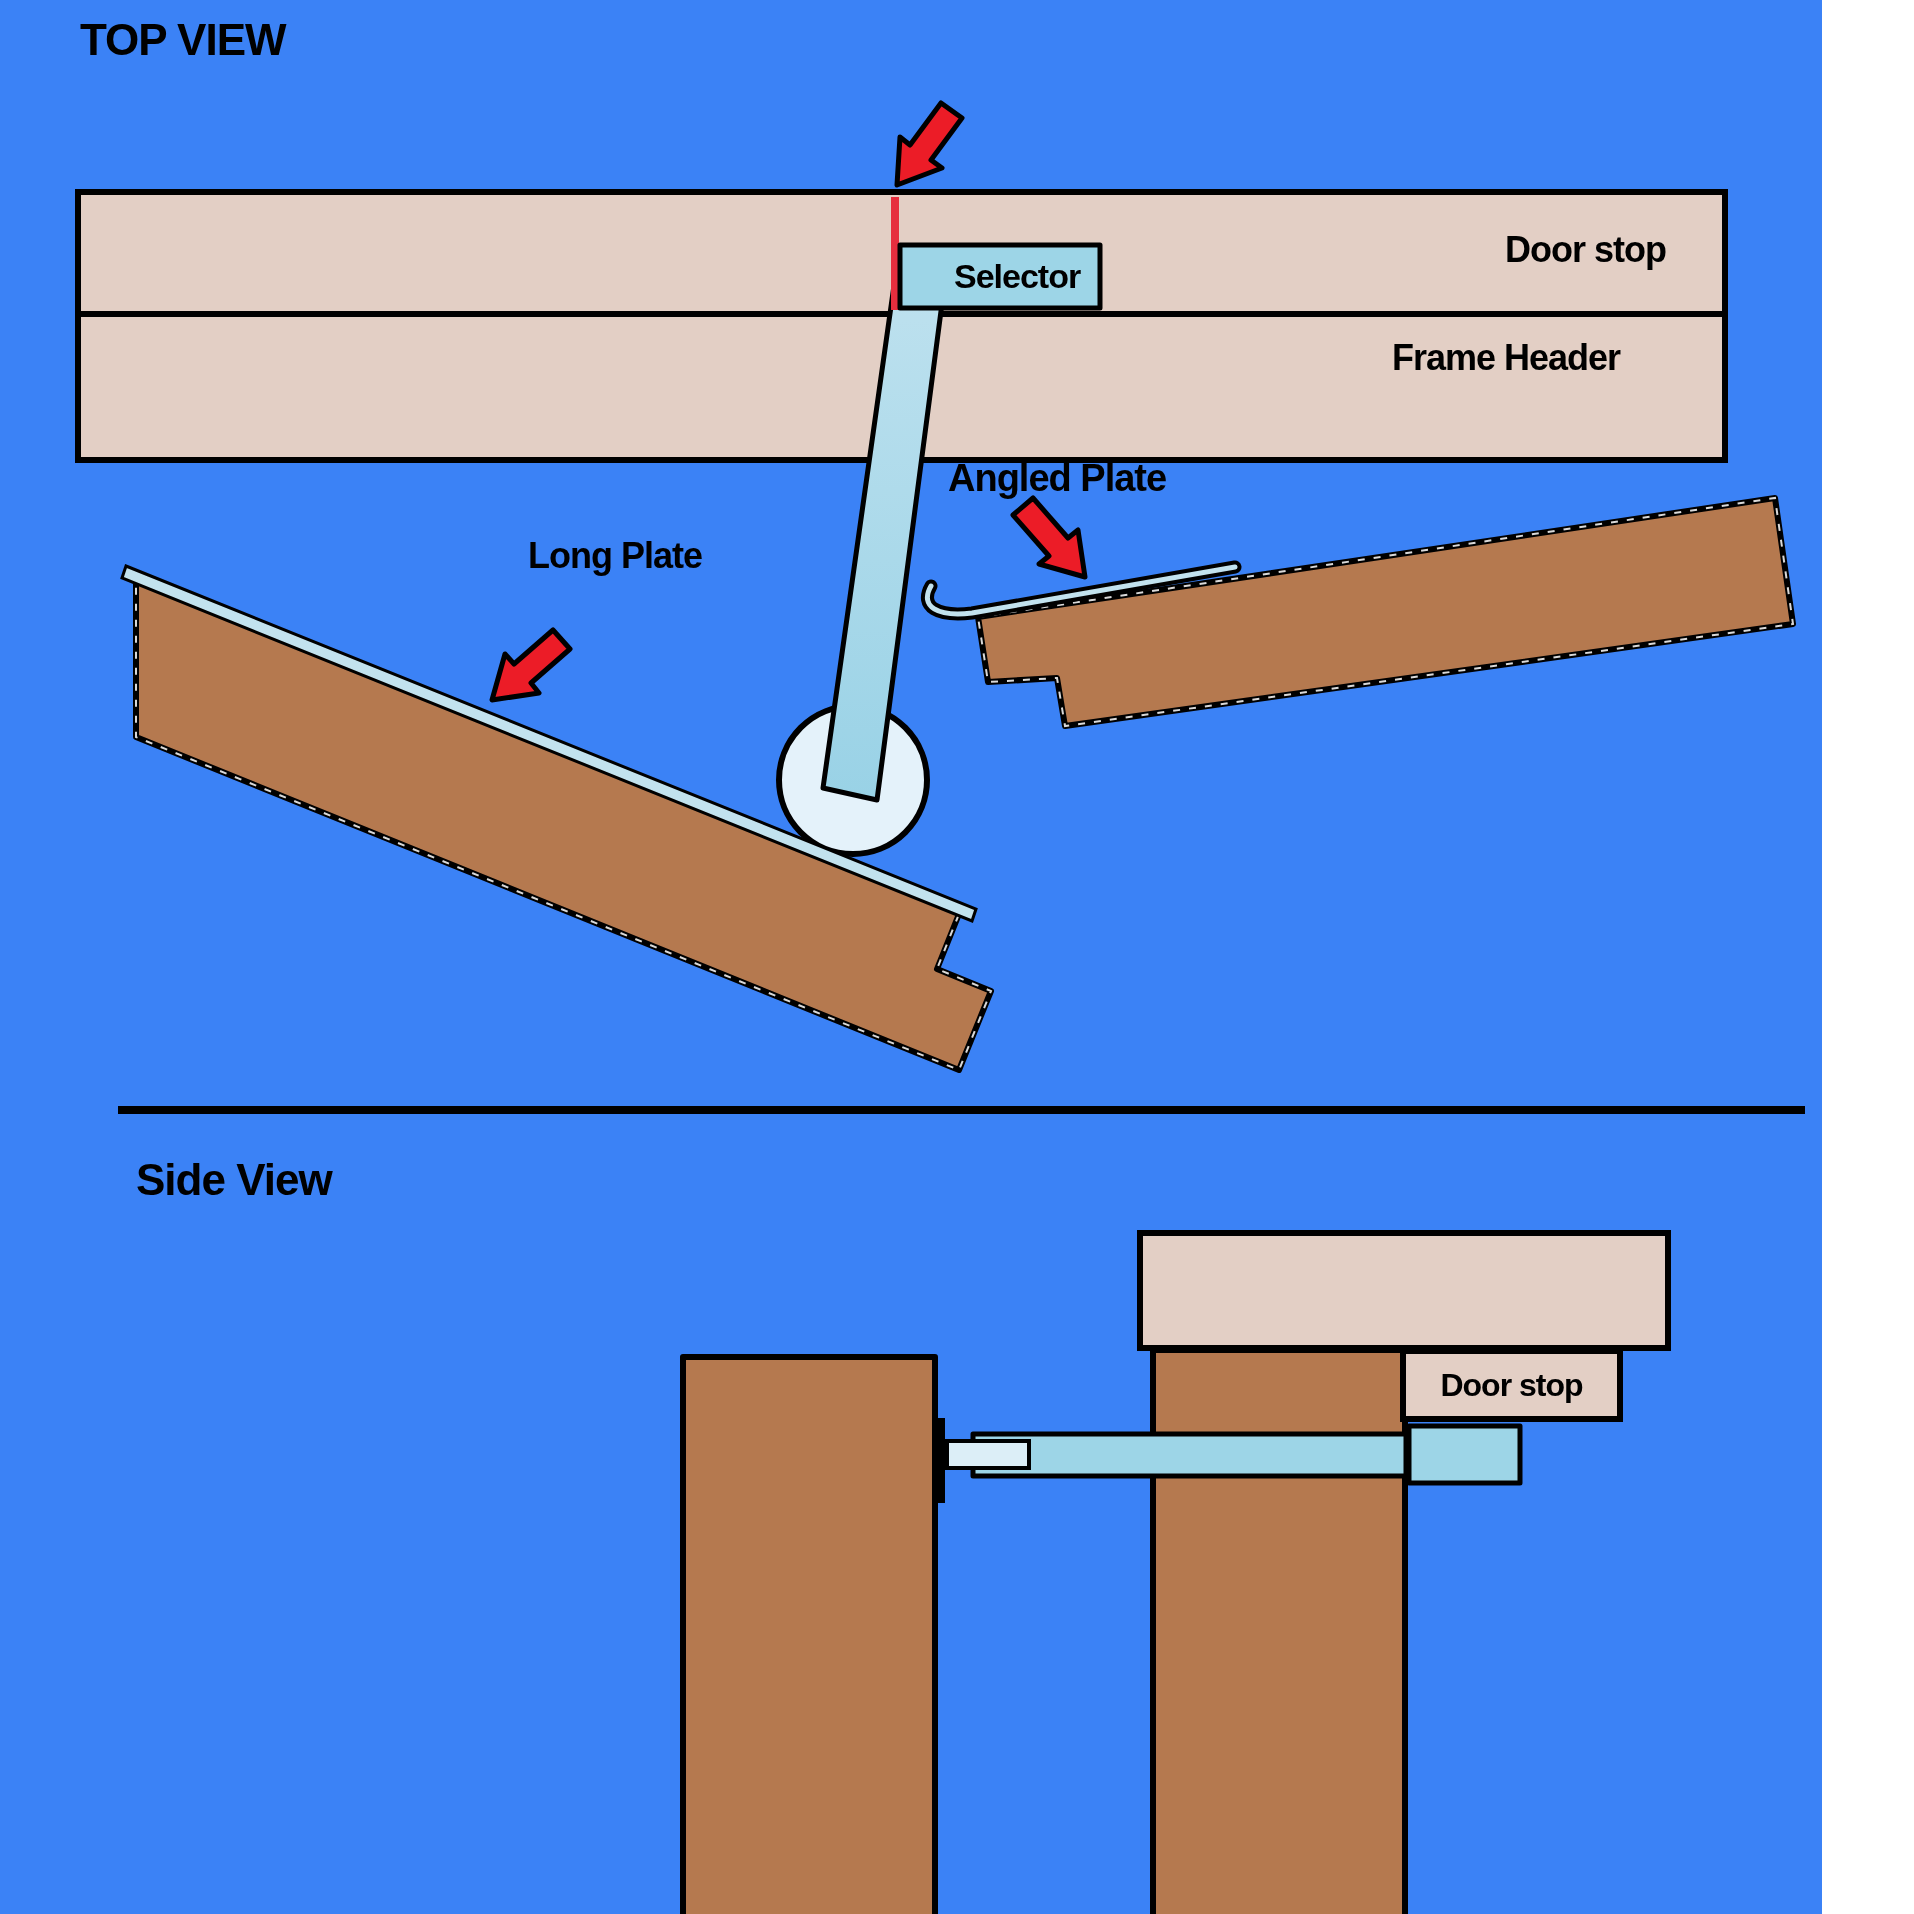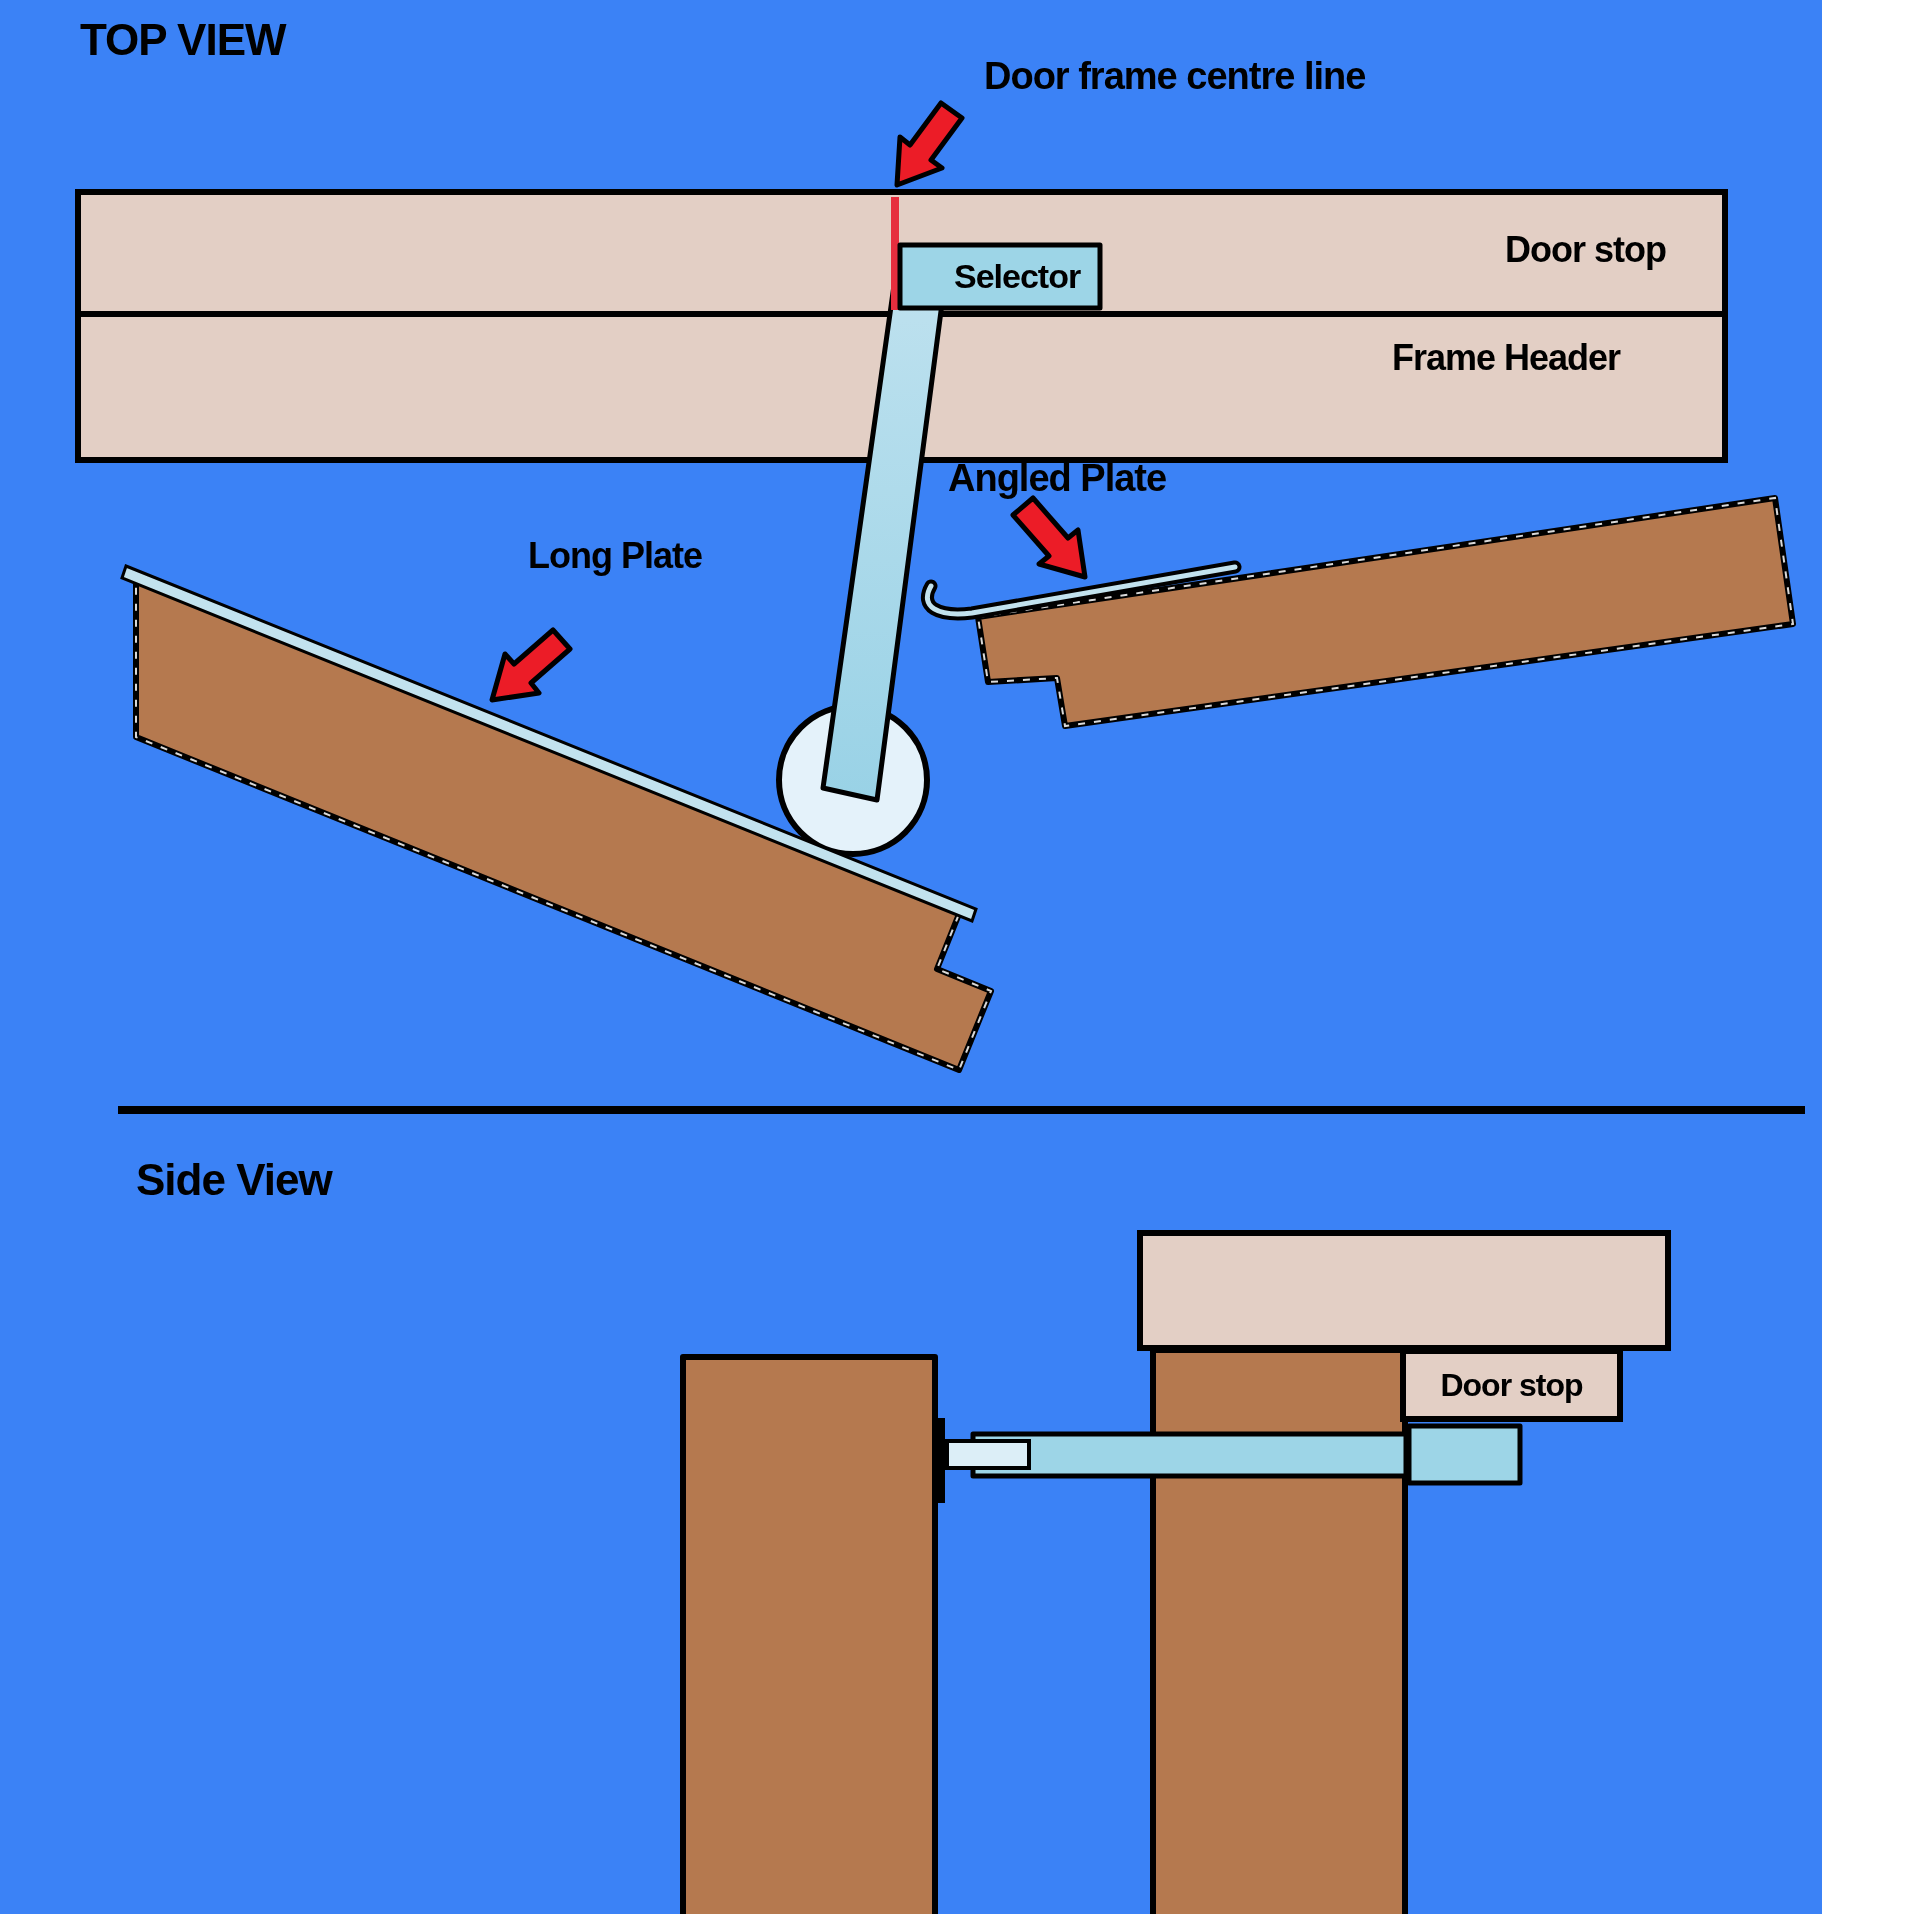--- a/index.html
+++ b/index.html
@@ -84,21 +84,20 @@
     <rect class="board" x="683" y="1357" width="252" height="563"></rect>
     <rect class="board" x="1153" y="1350" width="252" height="570"></rect>
     <rect class="band" x="1403" y="1351" width="217" height="68"></rect>
     <rect class="bluepart" x="973" y="1434" width="433" height="42"></rect>
     <rect x="932" y="1418" width="13" height="85" fill="#000"></rect>
     <rect class="palepart" x="947" y="1441" width="82" height="27"></rect>
     <rect class="bluepart" x="1409" y="1426" width="111" height="57"></rect>
   </svg>
 
   <div class="lbl lbl-top-view">TOP VIEW</div>
-  <div class="lbl lbl-centre-line">Door frame centre line</div>
   <div class="lbl lbl-door-stop">Door stop</div>
   <div class="lbl lbl-frame-header">Frame Header</div>
   <div class="lbl-selector-box">Selector</div>
   <div class="lbl lbl-angled-plate">Angled Plate</div>
   <div class="lbl lbl-long-plate">Long Plate</div>
   <div class="lbl lbl-side-view">Side View</div>
   <div class="lbl-sv-door-stop">Door stop</div>
 
 </div>
 

